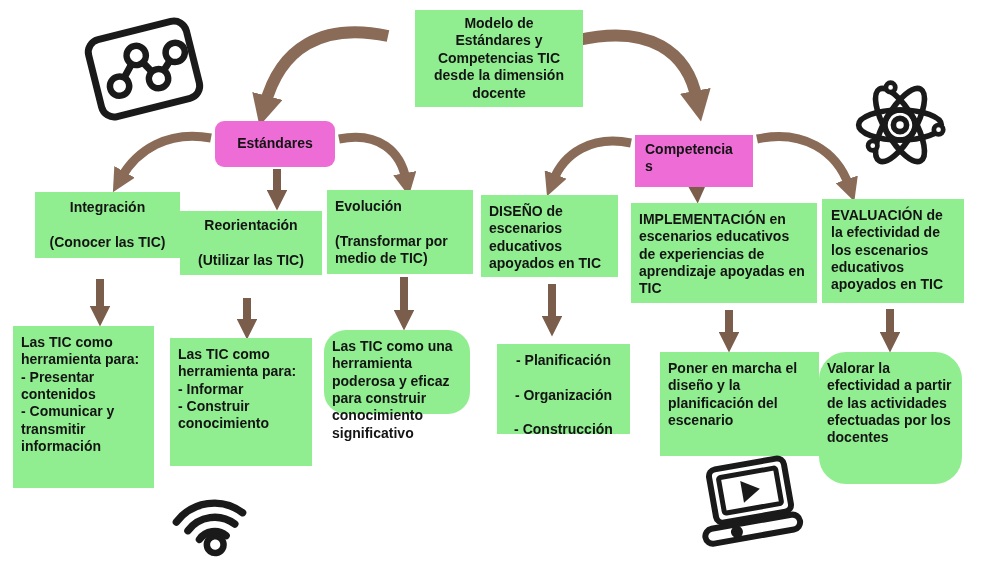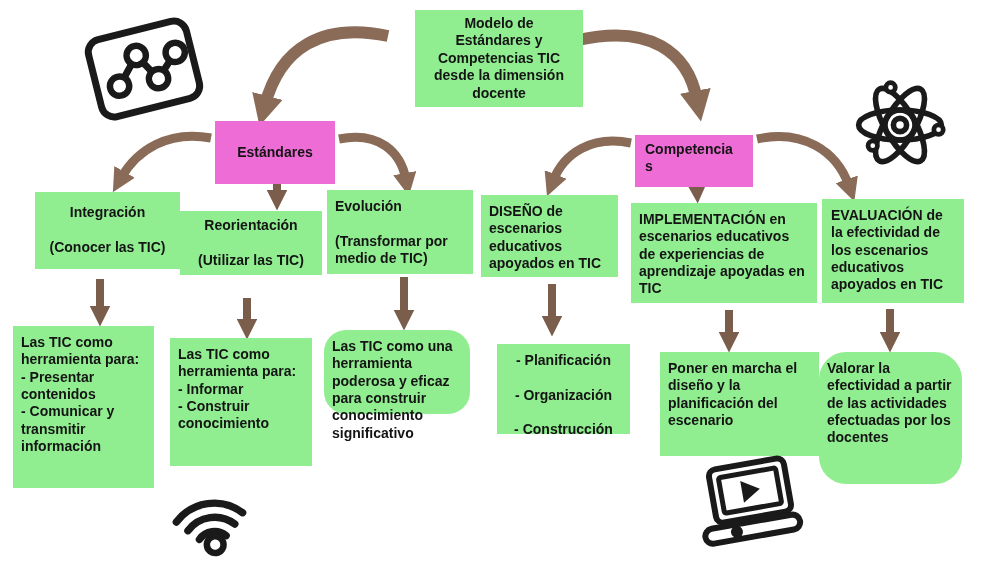--- a/index.html
+++ b/index.html
@@ -51,24 +51,24 @@
     <path d="M 100 279 L 100 312" fill="none" stroke="#7b5d4b" stroke-width="8" marker-end="url(#headB)"></path>
     <path d="M 247 298 L 247 325" fill="none" stroke="#7b5d4b" stroke-width="8" marker-end="url(#headB)"></path>
     <path d="M 404 277 L 404 316" fill="none" stroke="#7b5d4b" stroke-width="8" marker-end="url(#headB)"></path>
     <path d="M 552 284 L 552 322" fill="none" stroke="#7b5d4b" stroke-width="8" marker-end="url(#headB)"></path>
     <path d="M 729 310 L 729 338" fill="none" stroke="#7b5d4b" stroke-width="8" marker-end="url(#headB)"></path>
     <path d="M 890 309 L 890 338" fill="none" stroke="#7b5d4b" stroke-width="8" marker-end="url(#headB)"></path>
   </svg>
 
   <div class="node center" style="left:399px; top:10px; width:168px; height:97px; padding:6px 10px;margin-left:16px;">Modelo de Estándares y Competencias TIC desde la dimensión docente</div>
 
-  <div class="node pink center" style="left:215px; top:121px; width:120px; height:63px;">Estándares</div>
+  <div class="node pink center" style="left:215px; top:121px; width:120px; height:46px;border-radius:9px;">Estándares</div>
   <div class="node pink breakall" style="left:635px; top:115px; width:118px; height:52px; padding:6px 18px 6px 10px;">Competencias</div>
 
-  <div class="node center" style="left:35px; top:192px; width:145px; height:77px;">Integración
+  <div class="node center" style="left:35px; top:192px; width:145px; height:66px;">Integración
 
 (Conocer las TIC)</div>
   <div class="node center" style="left:180px; top:211px; width:142px; height:64px;">Reorientación
 
 (Utilizar las TIC)</div>
   <div class="node" style="left:327px; top:190px; width:146px; height:84px;">Evolución
 
 (Transformar por medio de TIC)</div>
 
   <div class="node" style="left:481px; top:195px; width:137px; height:82px;">DISEÑO de escenarios educativos apoyados en TIC</div>

